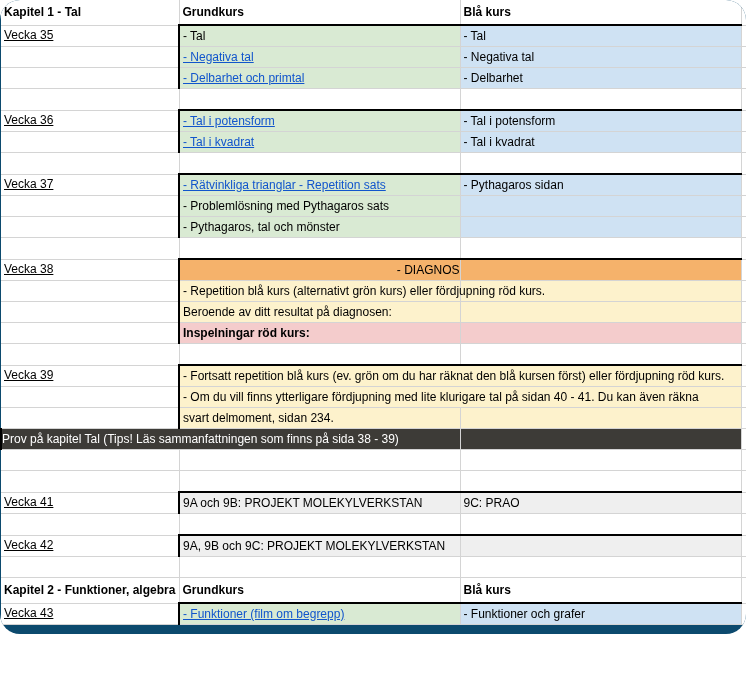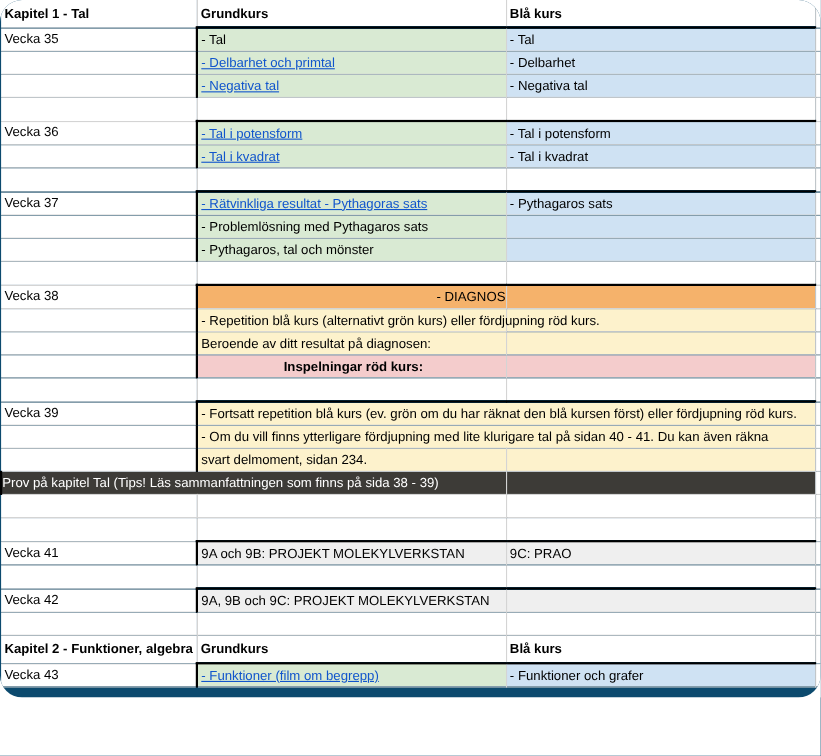--- a/index.html
+++ b/index.html
@@ -47,34 +47,34 @@
     border-bottom:1px solid #d4d4d4;
   }
   
   td.gutter{border-right:none;background:#ffffff;}
 
   
   .fill-green{background:#d9ead3;}
   .fill-blue{background:#cfe2f3;}
   .fill-orange{background:#f5b26b;text-align:right;}
   .fill-cream{background:#fdf2cc;}
-  .fill-pink{background:#f4cccc;text-align:center;}
+  .fill-pink{background:#f4cccc;}
   .fill-grey{background:#efefef;}
   .fill-dark{background:#3d3b37;color:#ffffff;}
   .fill-white{background:#ffffff;}
 
   
   .bt{border-top:2px solid #000000;}
   .bb{border-bottom:2px solid #000000;}
   .bl{border-left:2px solid #000000;}
   .br{border-right:2px solid #000000;}
 
   
   .lnk{color:#1155cc;text-decoration:underline;}
-  .wk{margin-top:10px;}
+  .wk{text-decoration:underline;margin-top:10px;}
   .bold{font-weight:bold;}
 
   
   td.blank{background:#ffffff;}
 </style>
 </head>
 <body>
 
 <div id="sheet">
 <table class="grid">
@@ -94,28 +94,28 @@
   </tr>
 
   <tr>
     <td class="fill-white"><span class="wk">Vecka 35</span></td>
     <td class="fill-green bt bl br">- Tal</td>
     <td class="fill-blue bt br">- Tal</td>
     <td class="gutter"></td>
   </tr>
   <tr>
     <td class="fill-white"></td>
+    <td class="fill-green bl br bb"><span class="lnk">- Negativa tal</span></td>
+    <td class="fill-blue br bb">- Negativa tal</td>
+    <td class="gutter"></td>
+  </tr>
+  <tr>
+    <td class="fill-white"></td>
     <td class="fill-green bl br"><span class="lnk">- Delbarhet och primtal</span></td>
     <td class="fill-blue br">- Delbarhet</td>
-    <td class="gutter"></td>
-  </tr>
-  <tr>
-    <td class="fill-white"></td>
-    <td class="fill-green bl br bb"><span class="lnk">- Negativa tal</span></td>
-    <td class="fill-blue br bb">- Negativa tal</td>
     <td class="gutter"></td>
   </tr>
   <tr>
     <td class="blank"></td>
     <td class="blank"></td>
     <td class="blank"></td>
     <td class="gutter"></td>
   </tr>
 
   <tr>
@@ -132,22 +132,22 @@
   </tr>
   <tr>
     <td class="blank"></td>
     <td class="blank"></td>
     <td class="blank"></td>
     <td class="gutter"></td>
   </tr>
 
   <tr>
     <td class="fill-white"><span class="wk">Vecka 37</span></td>
-    <td class="fill-green bt bl br"><span class="lnk">- Rätvinkliga resultat - Pythagoras sats</span></td>
-    <td class="fill-blue bt br">- Pythagaros sats</td>
+    <td class="fill-green bt bl br"><span class="lnk">- Rätvinkliga trianglar - Repetition sats</span></td>
+    <td class="fill-blue bt br">- Pythagaros sidan</td>
     <td class="gutter"></td>
   </tr>
   <tr>
     <td class="fill-white"></td>
     <td class="fill-green bl br">- Problemlösning med Pythagaros sats</td>
     <td class="fill-blue br"></td>
     <td class="gutter"></td>
   </tr>
   <tr>
     <td class="fill-white"></td>

